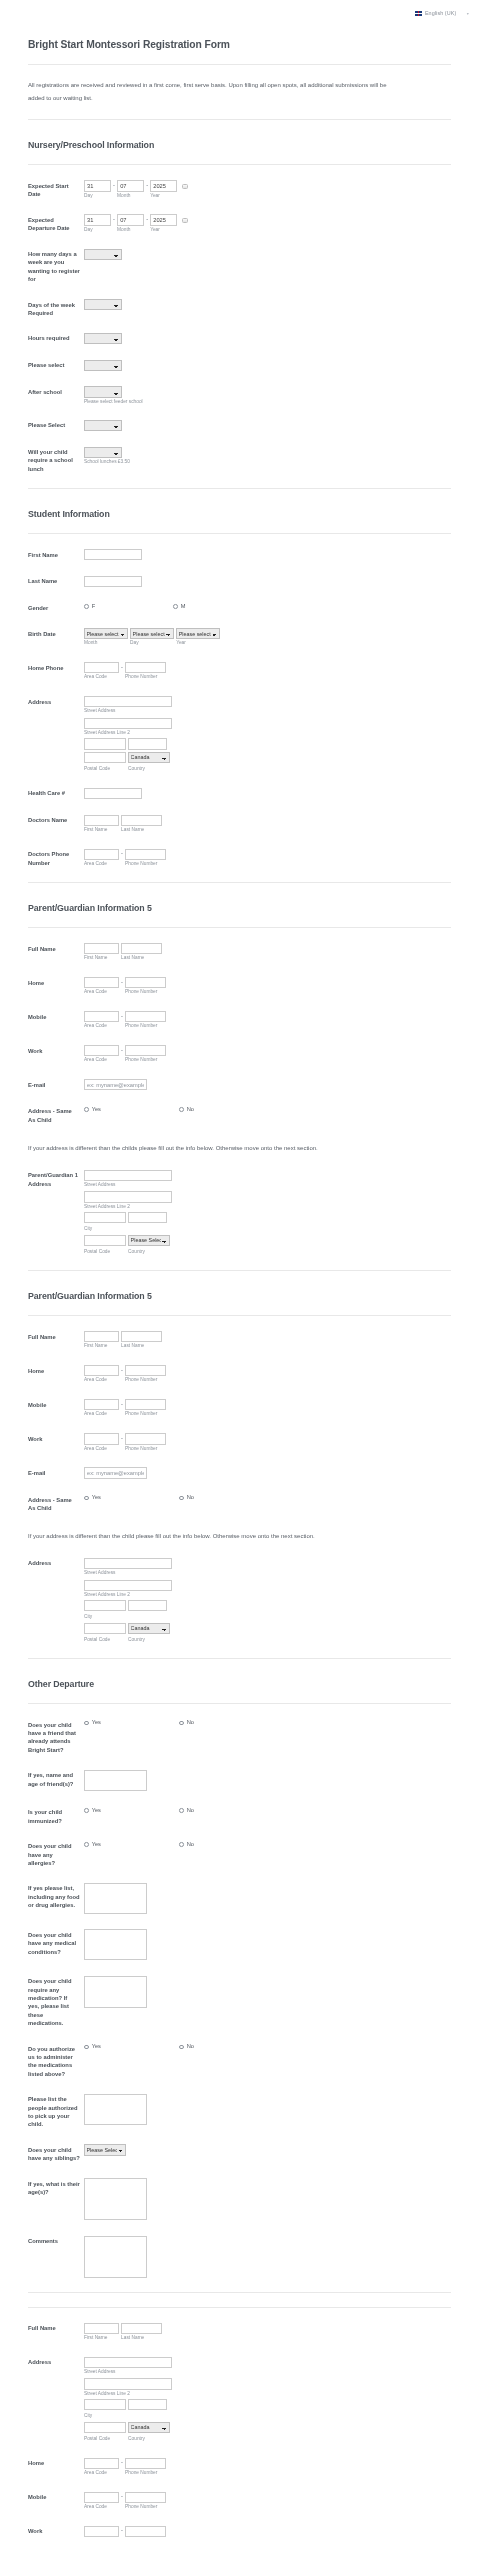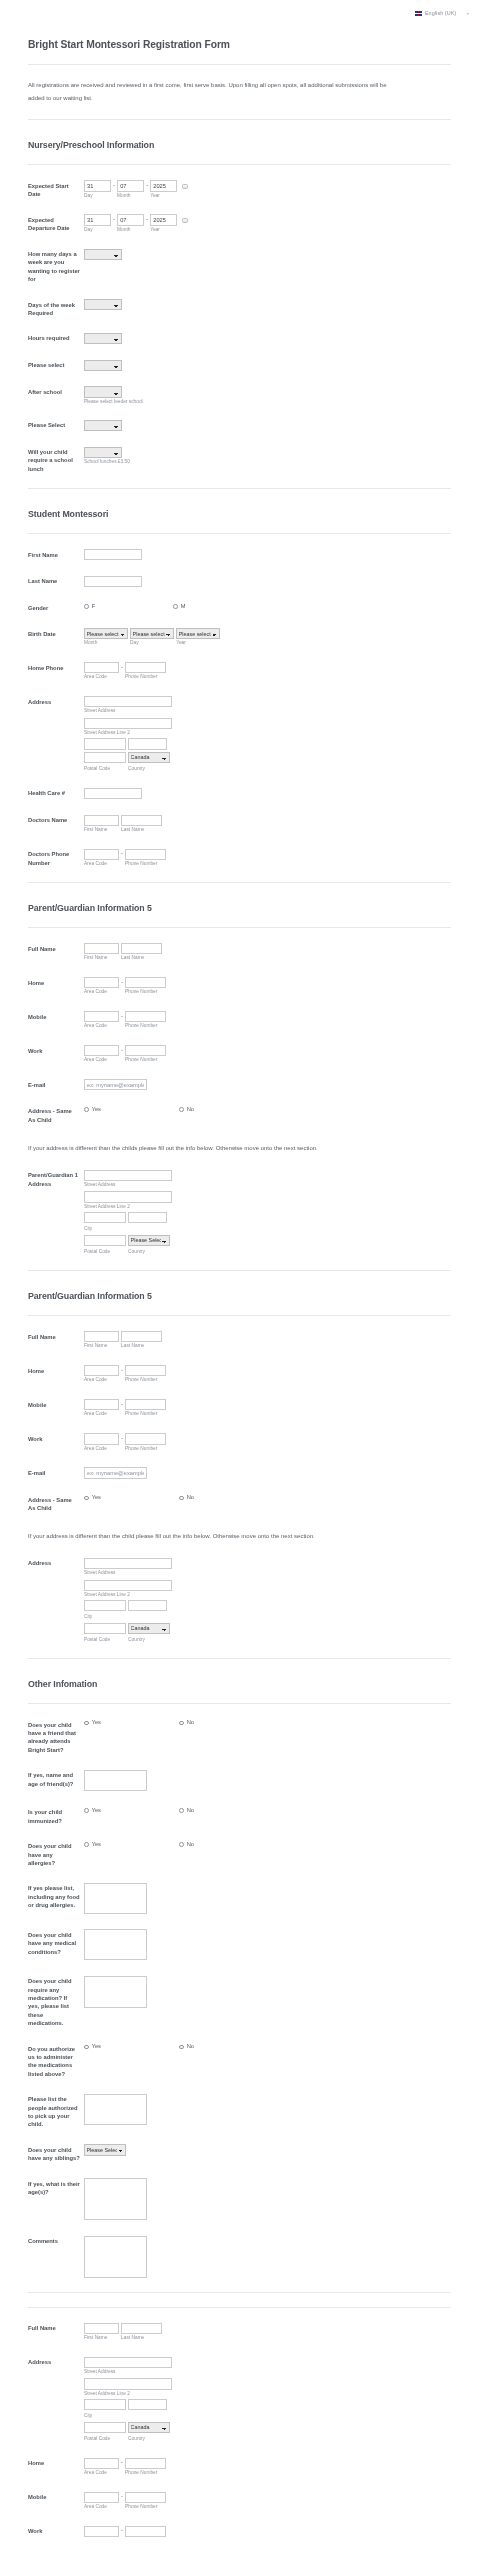--- a/index.html
+++ b/index.html
@@ -256,21 +256,21 @@
     <div class="fields">
       <select class="sel w-md">
         <option></option>
       </select>
       <div class="hint">School lunches £3.50</div>
     </div>
   </div>
 
   <div class="divider"></div>
 
-  <div class="section-heading">Student Montessori</div>
+  <div class="section-heading">Student Information</div>
   <div class="divider"></div>
 
   <div class="row big">
     <div class="lbl">First Name</div>
     <div class="fields">
       <input class="inp w-txt" style="">
     </div>
   </div>
 
   <div class="row big">
@@ -656,21 +656,21 @@
             <option>Canada</option>
           </select>
           <span class="sub">Country</span>
         </div>
       </div>
     </div>
   </div>
 
   <div class="divider"></div>
 
-  <div class="section-heading">Other Infomation</div>
+  <div class="section-heading">Other Departure</div>
   <div class="divider"></div>
 
   <div class="row big">
     <div class="lbl">Does your child have a friend that already attends Bright Start?</div>
     <div class="fields">
       <div class="radios">
         <label class="radio-item">
           <span class="rdo"></span>
           <span class="rdo-txt">Yes</span>
         </label>

